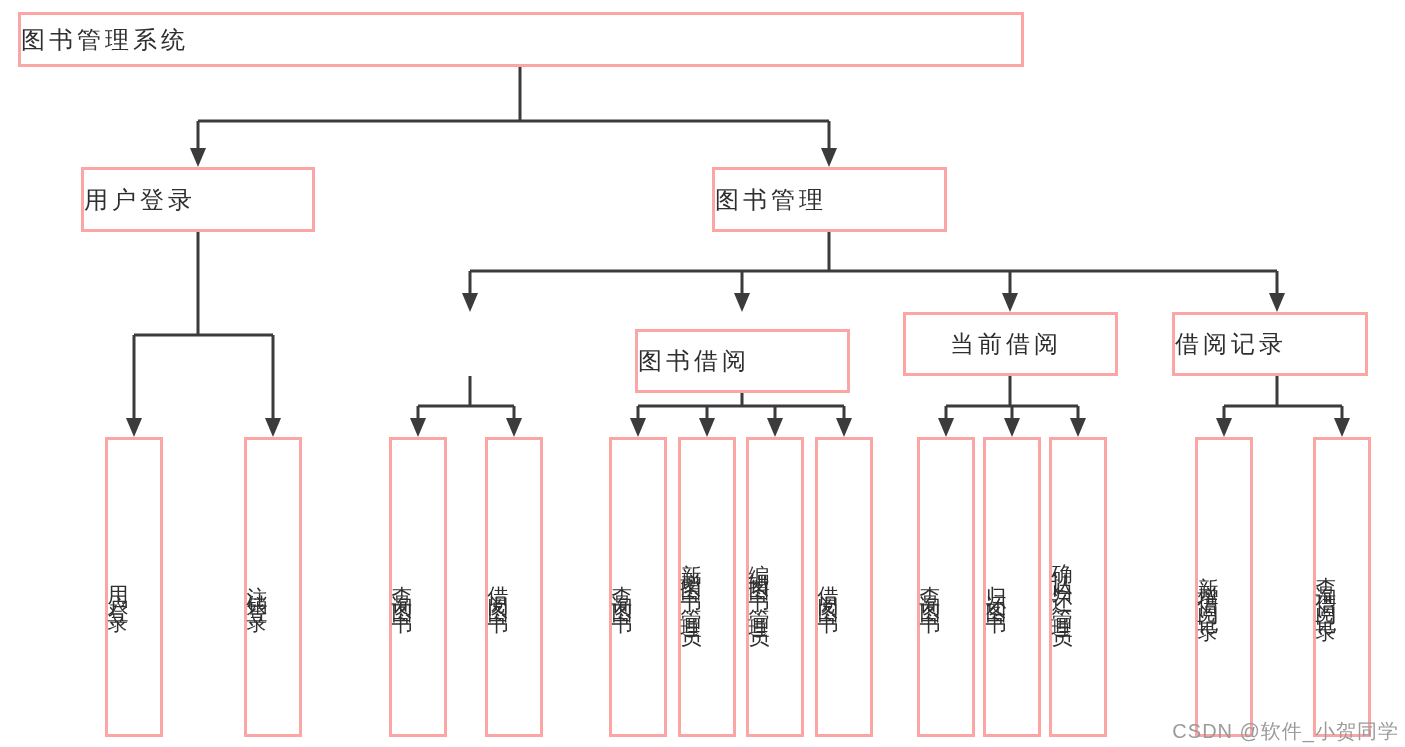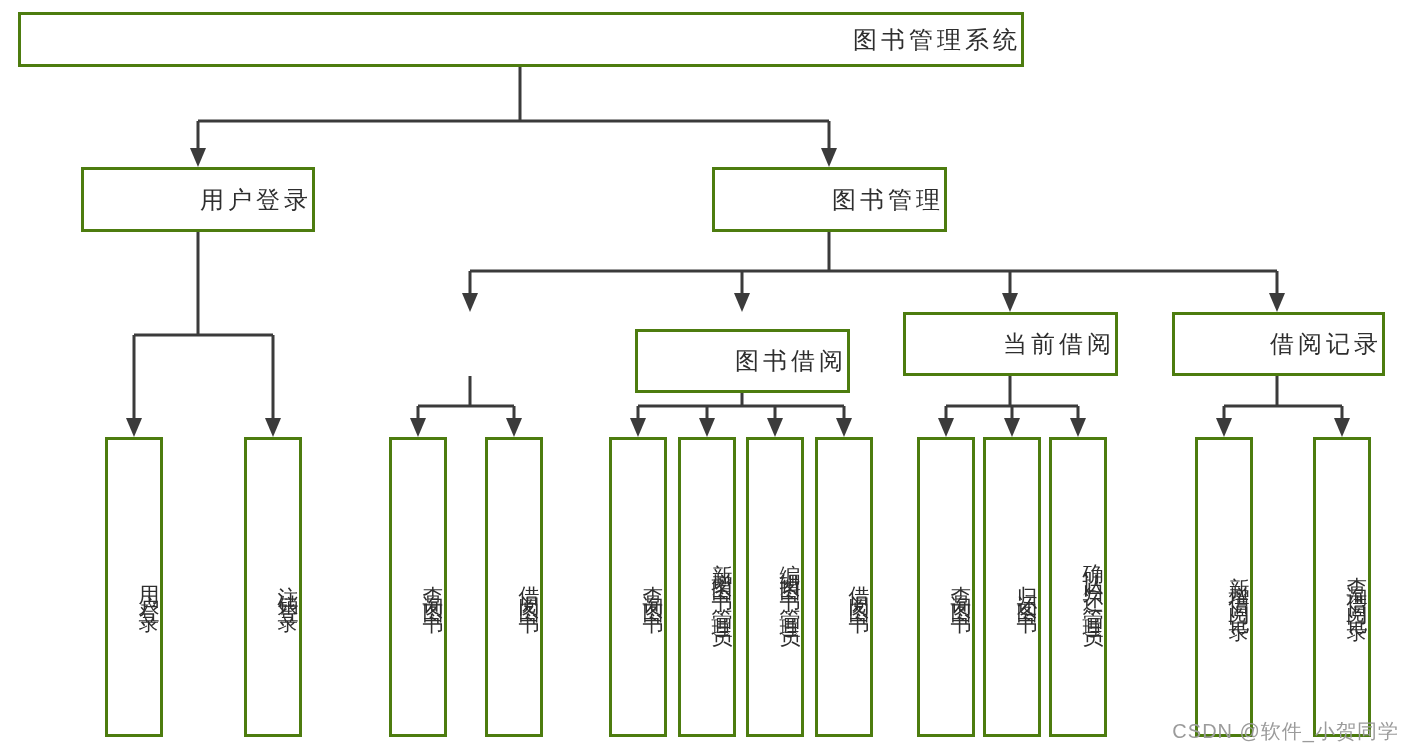--- a/index.html
+++ b/index.html
@@ -21,24 +21,24 @@
   #wires path {
     fill: none;
     stroke: #3b3b3b;
     stroke-width: 3;
   }
   #wires polygon { fill: #3b3b3b; stroke: none; }
   .node {
     position: absolute;
     box-sizing: border-box;
     background: #ffffff;
-    border: 3px solid #4d7c0f;
+    border: 3px solid #fca5a5;
     display: flex;
     align-items: center;
-    justify-content: flex-end;
+    justify-content: flex-start;
     z-index: 2;
   }
   .node.h span {
     font-size: 24px;
     letter-spacing: 4px;
     white-space: nowrap;
     color: #2e2e2e;
   }
   .node.v span {
     writing-mode: vertical-rl;
@@ -118,21 +118,21 @@
   <div class="node h" style="left:712px; top:167px; width:235px; height:65px;">
     <span>图书管理</span>
   </div>
 
   <div class="node h" style="left:635px; top:312px; width:215px; height:64px;margin-top:17px;">
     <span>图书借阅</span>
   </div>
   <div class="node h" style="left:903px; top:312px; width:215px; height:64px;padding-left:44px;">
     <span>当前借阅</span>
   </div>
-  <div class="node h" style="left:1172px; top:312px; width:213px; height:64px;">
+  <div class="node h" style="left:1172px; top:312px; width:196px; height:64px;">
     <span>借阅记录</span>
   </div>
 
   <div class="node v" style="left:105px; top:437px; width:58px; height:300px;">
     <span>用户登录</span>
   </div>
   <div class="node v" style="left:244px; top:437px; width:58px; height:300px;">
     <span>注销登录</span>
   </div>
 

